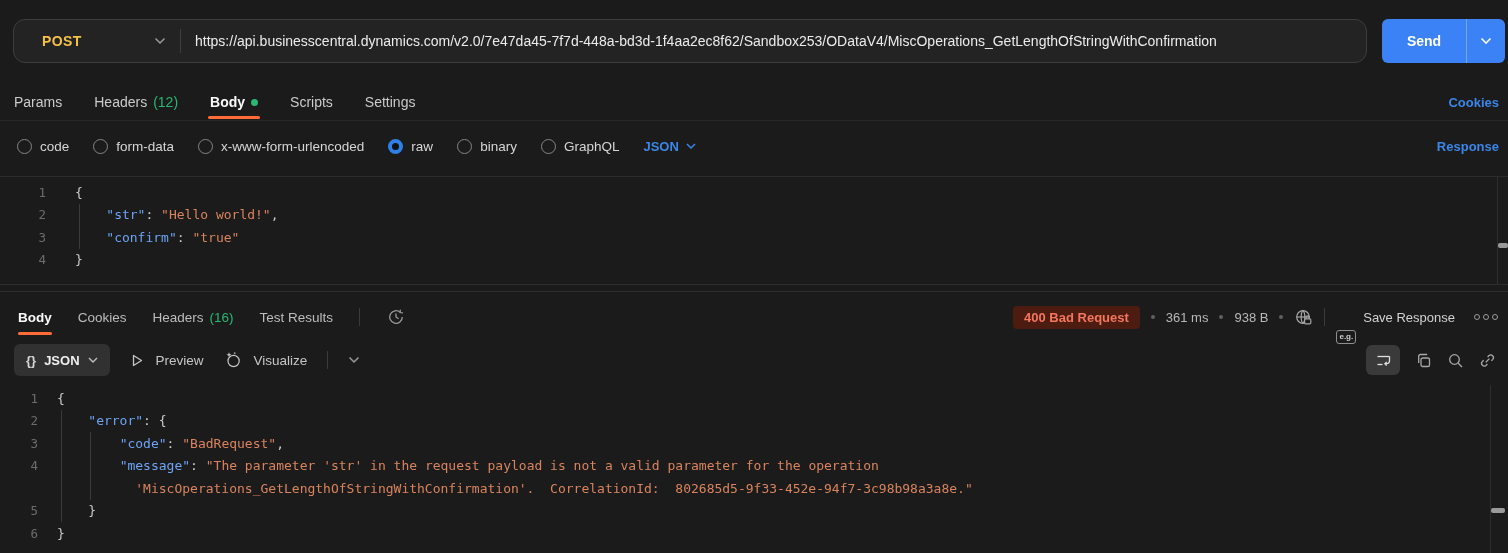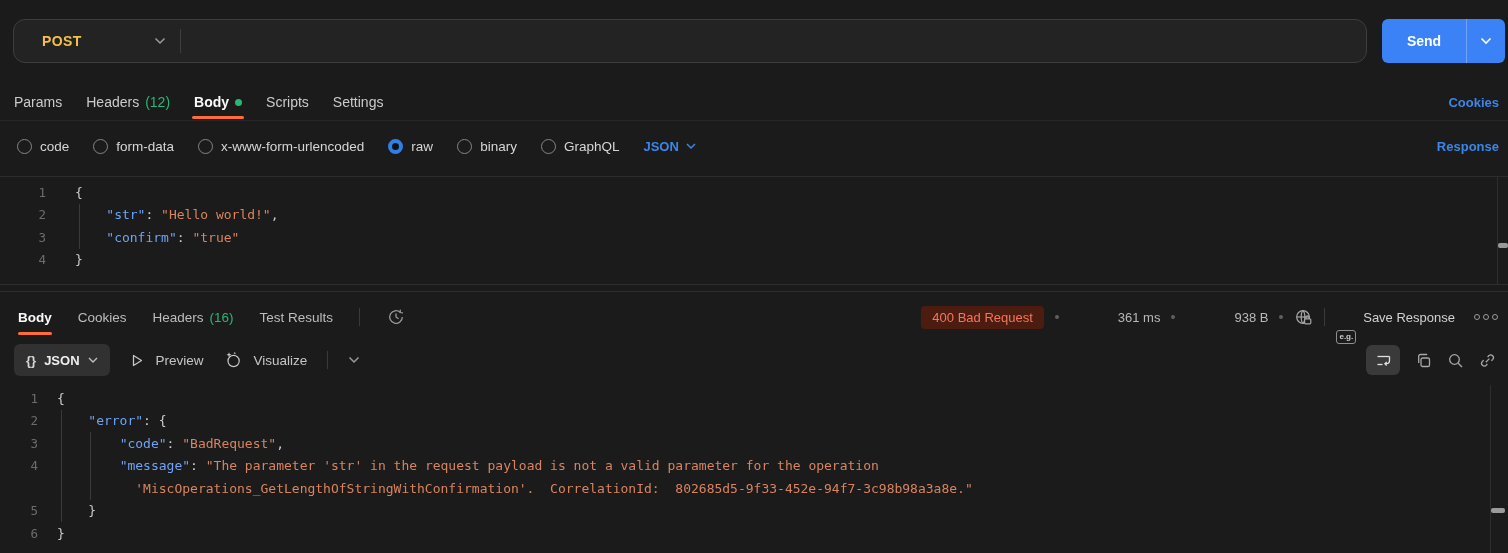--- a/index.html
+++ b/index.html
@@ -19,21 +19,21 @@
     font-size:14px;font-family:"Liberation Sans",sans-serif;padding:0;margin-right:10px;}
   .send-btn{left:1382px;top:19px;width:123px;height:44px;background:#3b82f6;border-radius:6px;
     display:flex;align-items:stretch;color:#fff;cursor:pointer;}
   .send-main{width:84px;display:flex;align-items:center;justify-content:center;
     font-size:14px;font-weight:700;}
   .send-sep{width:1px;background:rgba(255,255,255,.28);margin:0;}
   .send-caret{flex:1;display:flex;align-items:center;justify-content:center;}
 
   
   .req-tabs{left:0;top:84px;width:1508px;height:37px;display:flex;align-items:center;
-    padding-left:14px;gap:24px;font-size:14px;box-sizing:border-box;border-bottom:1px solid #272727;}
+    padding-left:14px;gap:32px;font-size:14px;box-sizing:border-box;border-bottom:1px solid #272727;}
   .req-tab{position:relative;height:100%;display:flex;align-items:center;gap:6px;
     color:#cbcbcb;cursor:pointer;}
   .req-tab.active{color:#fafafa;font-weight:600;}
   .req-tab.active::after{content:"";position:absolute;left:-2px;right:-2px;bottom:1px;
     height:3px;background:#ff6c37;border-radius:2px;}
   .gdot{width:7px;height:7px;border-radius:50%;background:#2bb673;margin-top:1px;}
   .gcount{color:#2bb673;}
   .link-right{margin-left:auto;margin-right:9px;color:#3b86e8;font-weight:600;font-size:13px;cursor:pointer;}
 
   
@@ -66,24 +66,24 @@
   
   .resp-tabs{left:0;top:296px;width:1508px;height:42px;display:flex;align-items:center;
     padding-left:18px;gap:26px;font-size:13.5px;box-sizing:border-box;}
   .resp-tab{position:relative;height:100%;display:flex;align-items:center;gap:6px;
     color:#bdbdbd;cursor:pointer;}
   .resp-tab.active{color:#fafafa;font-weight:700;}
   .resp-tab.active::after{content:"";position:absolute;left:0;right:0;bottom:3px;
     height:3px;background:#ff6c37;border-radius:2px;}
   .hdr-vdiv{width:1px;height:18px;background:#3a3a3a;}
   .resp-meta{margin-left:auto;margin-right:10px;display:flex;align-items:center;gap:11px;}
-  .status-badge{background:#4c1c11;color:#f4765f;font-size:13px;font-weight:400;
+  .status-badge{background:#4c1c11;color:#f4765f;font-size:13px;font-weight:700;
     padding:4px 11px;border-radius:4px;cursor:pointer;}
   .dot-sep{width:4px;height:4px;border-radius:50%;background:#5f5f5f;}
-  .meta{color:#b8b8b8;font-size:13px;margin-left:48px;}
+  .meta{color:#b8b8b8;font-size:13px;}
   .eg-box{border:1px solid #8f8f8f;border-radius:3px;font-size:8px;line-height:1;
     padding:2px 2px;color:#cfcfcf;font-weight:600;margin-top:39px;}
   .save-grp{display:flex;align-items:center;gap:7px;color:#d2d2d2;font-size:13px;cursor:pointer;}
   .cdots{display:flex;gap:3px;align-items:center;margin-left:8px;cursor:pointer;}
   .cdots i{width:4px;height:4px;border:1px solid #9a9a9a;border-radius:50%;display:block;}
 
   
   .resp-toolbar{left:0;top:342px;width:1508px;height:36px;display:flex;align-items:center;
     padding-left:14px;gap:20px;box-sizing:border-box;}
   .json-pill{display:flex;align-items:center;gap:8px;background:#313131;border-radius:6px;
@@ -100,20 +100,21 @@
 <body>
 
 <div class="abs url-bar">
   <div class="method-box">
     <span class="method-label">POST</span>
     <svg width="12" height="8" viewBox="0 0 12 8">
         <path d="M1.5 1.5 L6 6 L10.5 1.5" stroke="#9a9a9a" stroke-width="1.5" fill="none"></path>
       </svg>
   </div>
   <div class="url-vdiv"></div>
+  <input class="url-input" readonly="" value="https://api.businesscentral.dynamics.com/v2.0/7e47da45-7f7d-448a-bd3d-1f4aa2ec8f62/Sandbox253/ODataV4/MiscOperations_GetLengthOfStringWithConfirmation" style="">
 </div>
 <div class="abs send-btn">
   <div class="send-main">Send</div>
   <div class="send-sep"></div>
   <div class="send-caret">
     <svg width="12" height="8" viewBox="0 0 12 8">
         <path d="M1.5 1.5 L6 6 L10.5 1.5" stroke="#fff" stroke-width="1.6" fill="none"></path>
       </svg>
   </div>
 </div>

